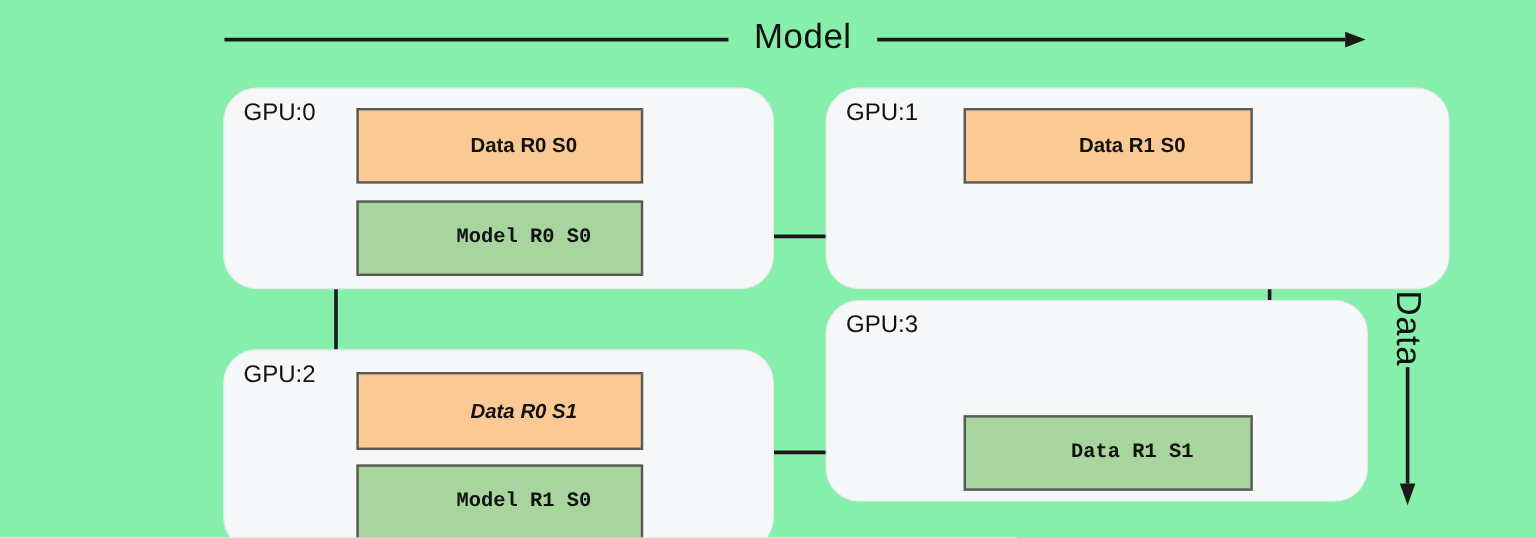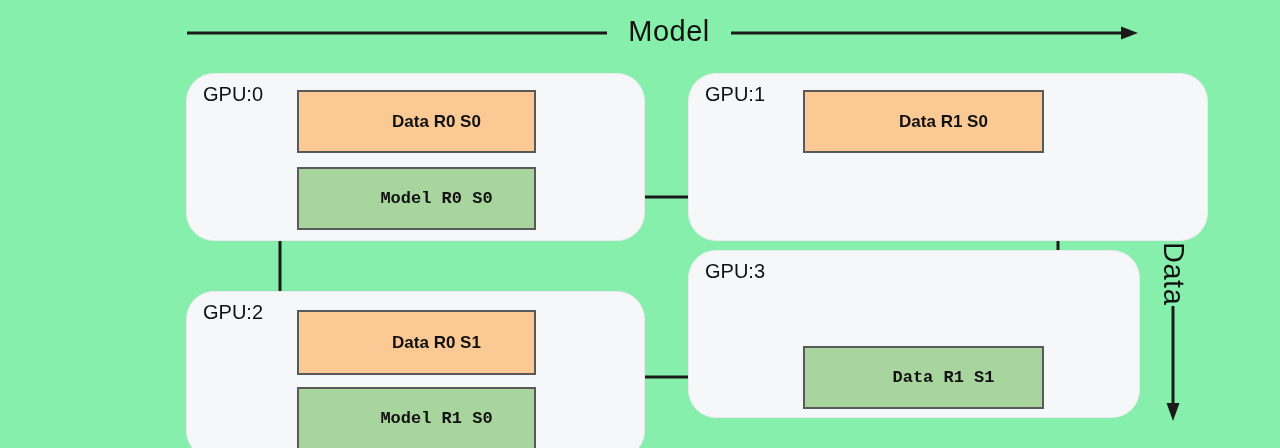--- a/index.html
+++ b/index.html
@@ -80,21 +80,21 @@
     align-items: center;
     justify-content: center;
     font-size: 17px;
     font-weight: 700;
     color: #111111;
     padding-left: 40px;
   }
   .p1 .shard-box, .p3 .shard-box { left: 114px; width: 241px; }
   .shard-box.data-shard  { top: 16px; background: var(--data-box-fill, #fac994); }
   .shard-box.model-shard { top: 93px; background: var(--model-box-fill, #a8d59e); font-family: Liberation Mono, monospace; }
-  .p2 .shard-box.data-shard, .p3 .shard-box.data-shard { top: 18px; height: 65px; }
+  .p2 .shard-box.data-shard, .p3 .shard-box.data-shard { top: 18px; height: 65px; font-style: italic; }
   .p2 .shard-box.model-shard, .p3 .shard-box.model-shard { top: 95px; }
 </style>
 </head>
 <body>
 
 <div class="canvas">
 
   <svg class="overlay-svg" viewBox="0 0 1280 448">
 
     <g>

